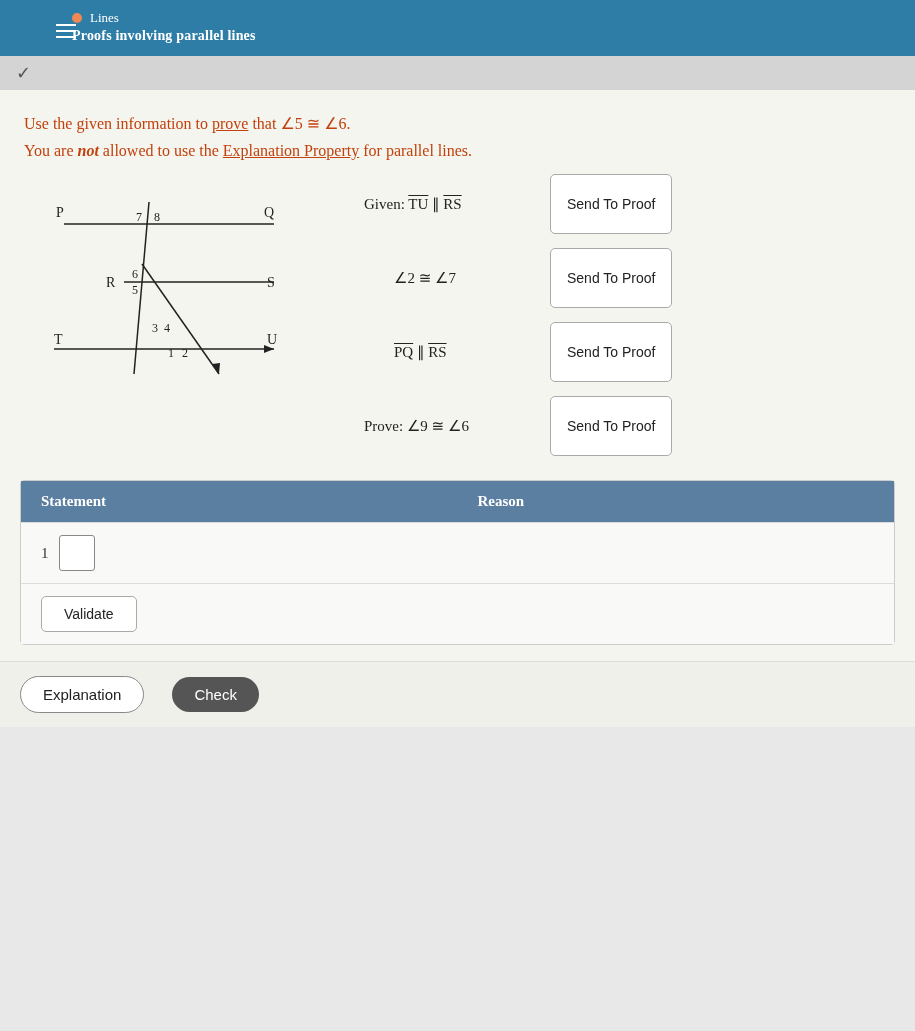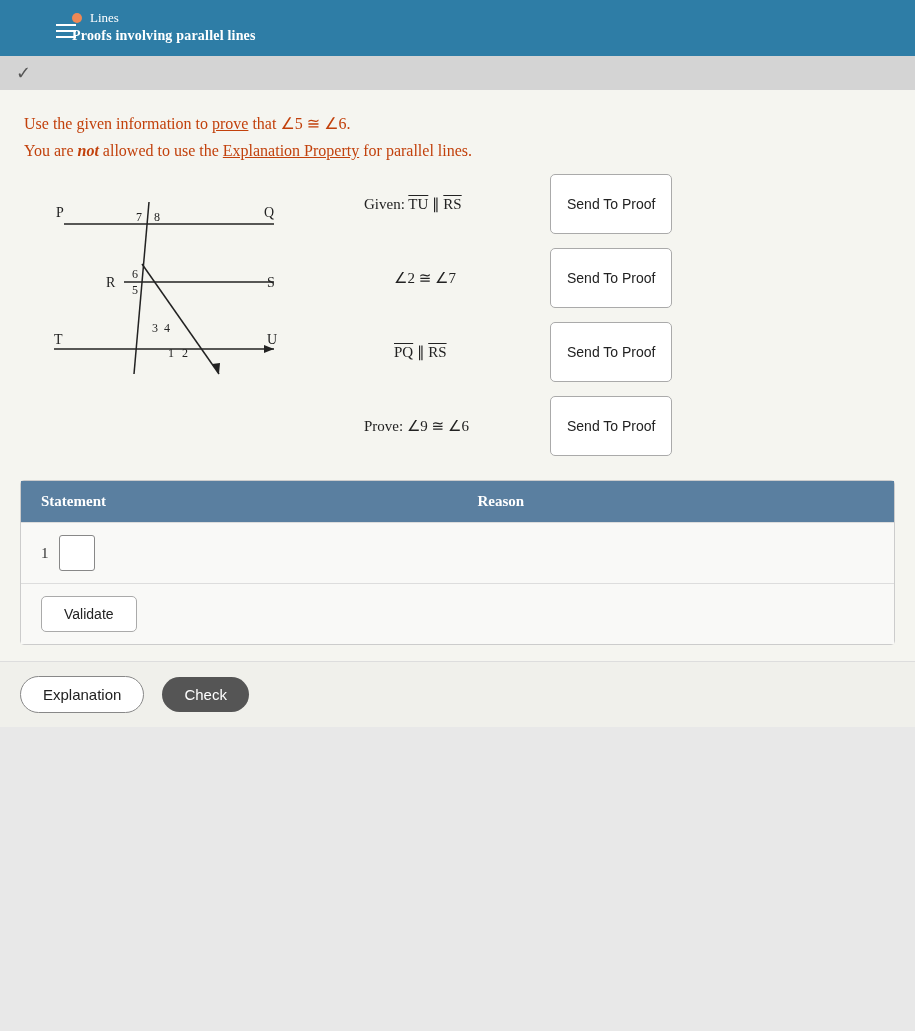--- a/index.html
+++ b/index.html
@@ -204,21 +204,21 @@
       font-size: 14px;
       color: #222;
       cursor: pointer;
     }
 
     
     .bottom-bar {
       background: #f0f0eb;
       padding: 14px 20px;
       display: flex;
-      gap: 18px;
+      gap: 28px;
       align-items: center;
       border-top: 1px solid #ddd;
       margin-top: 0;
     }
 
     .explanation-btn {
       background: white;
       border: 1.5px solid #888;
       border-radius: 20px;
       padding: 9px 22px;

